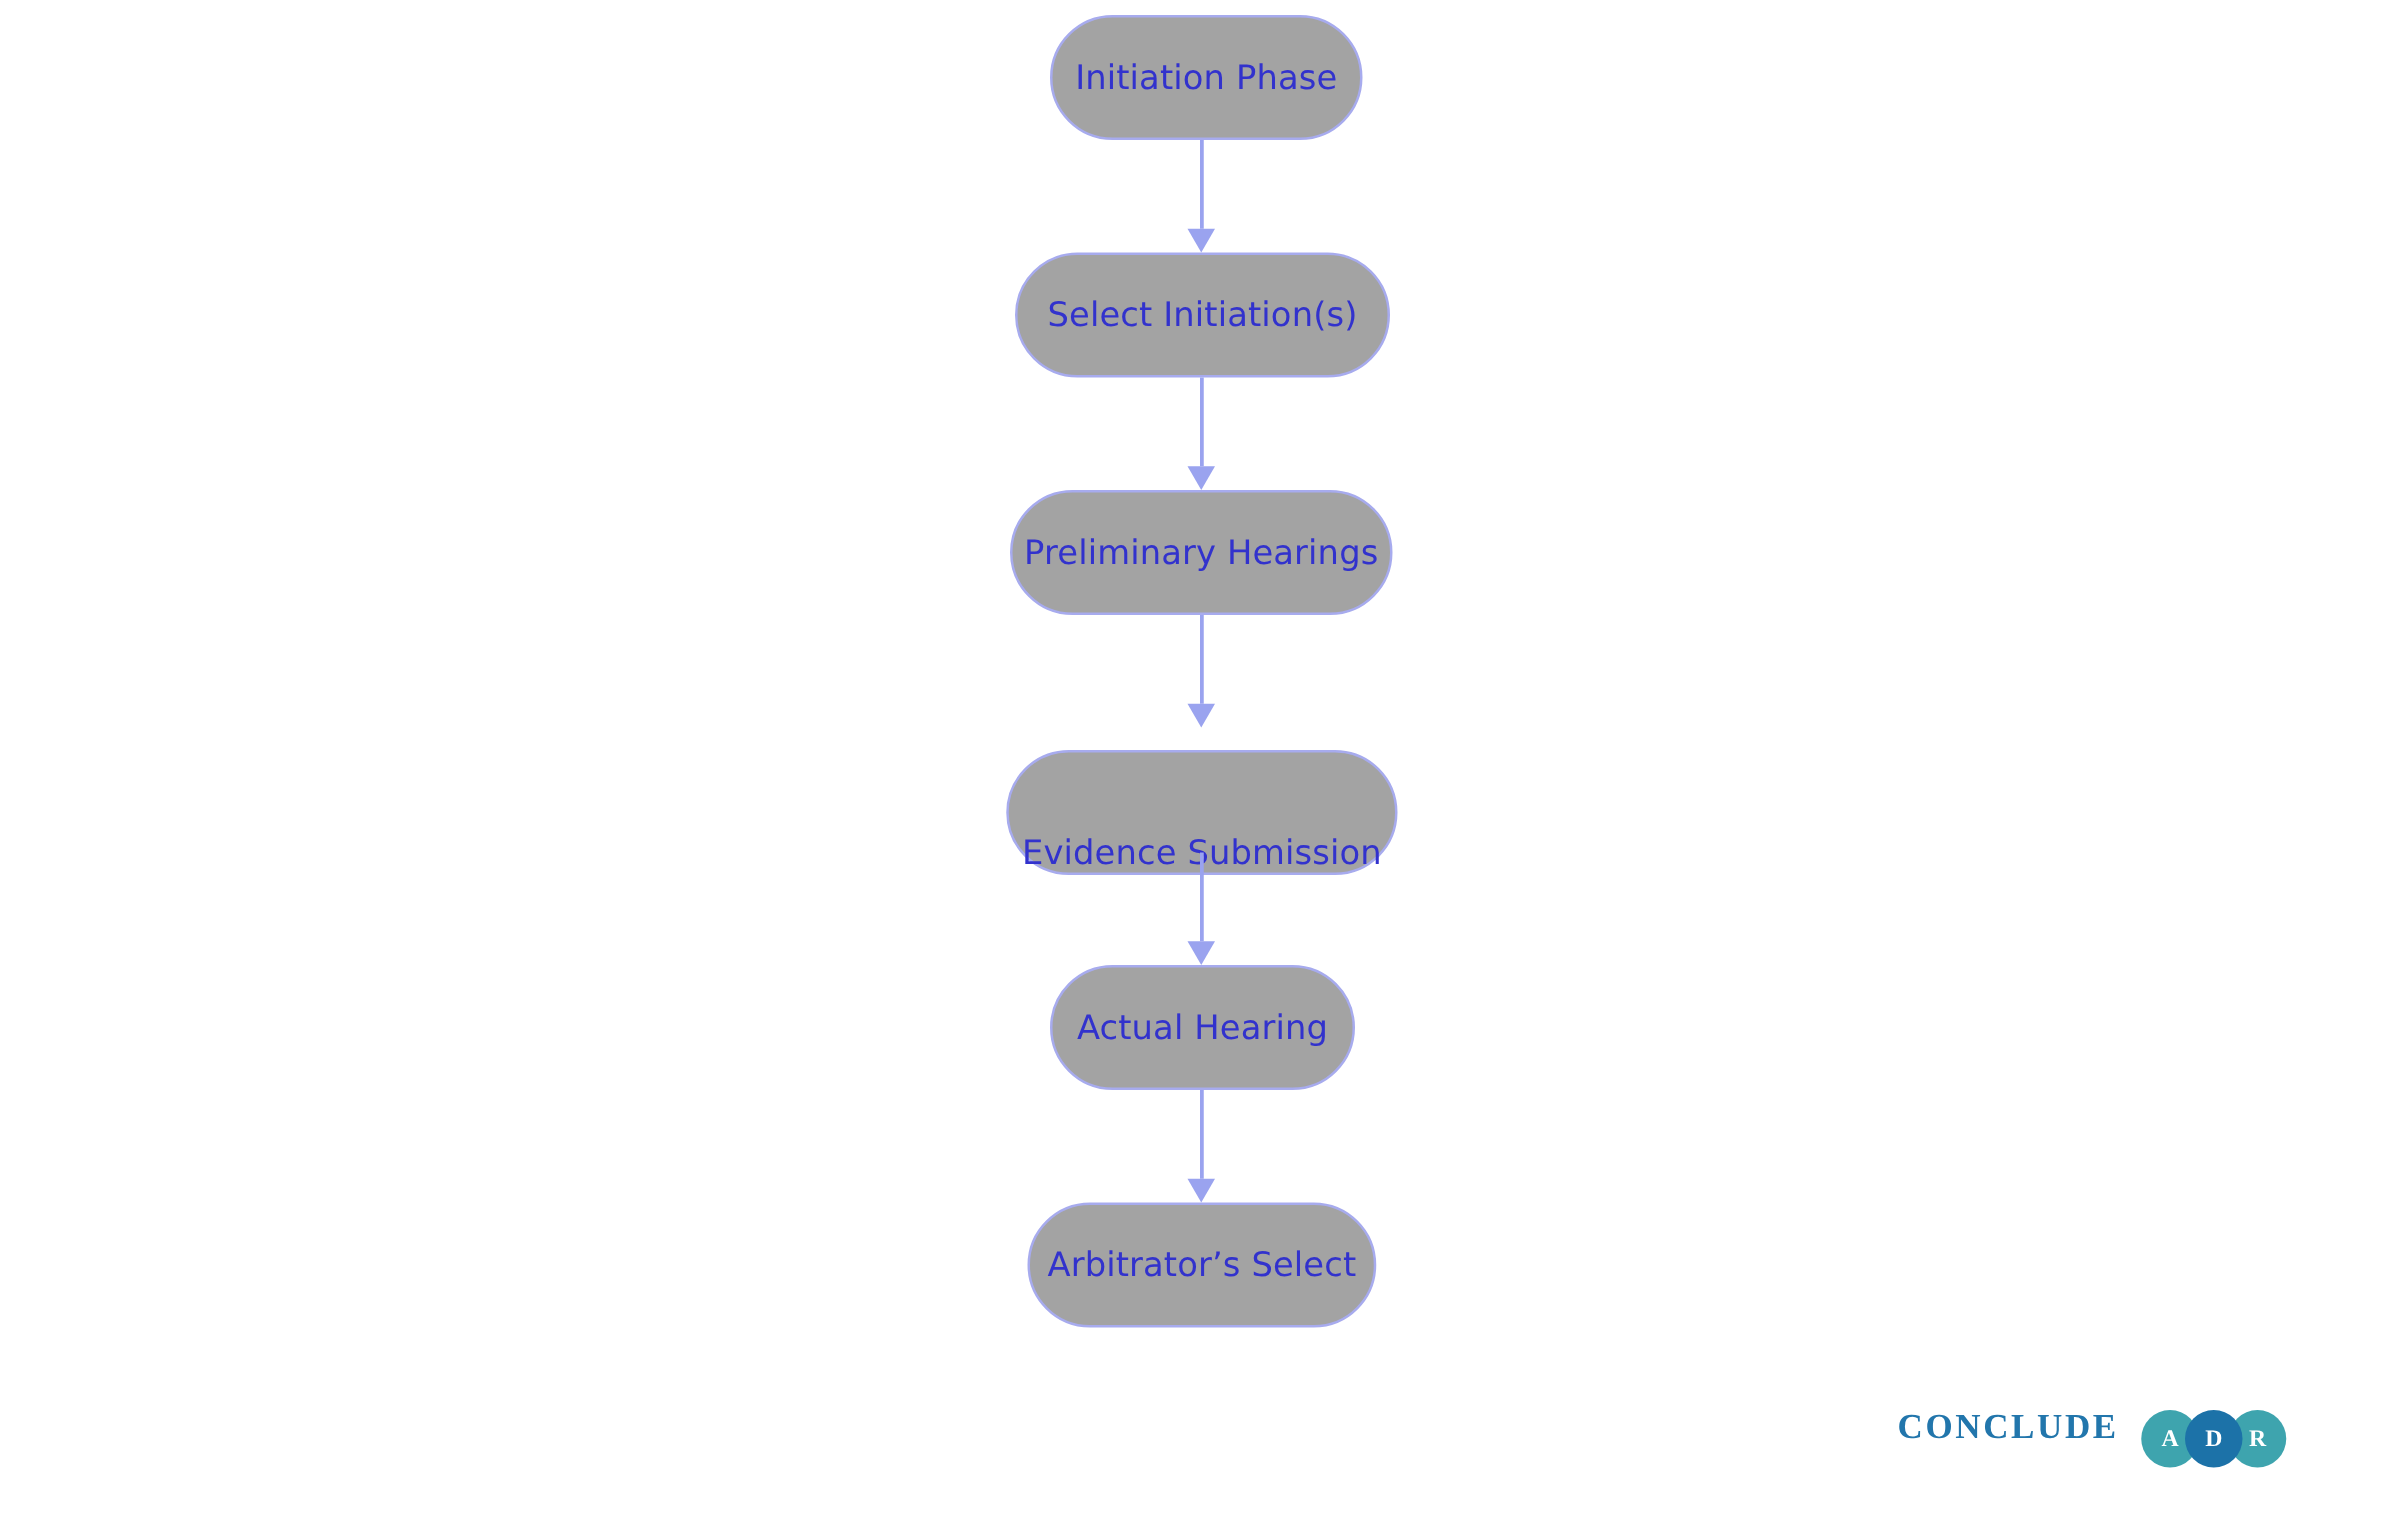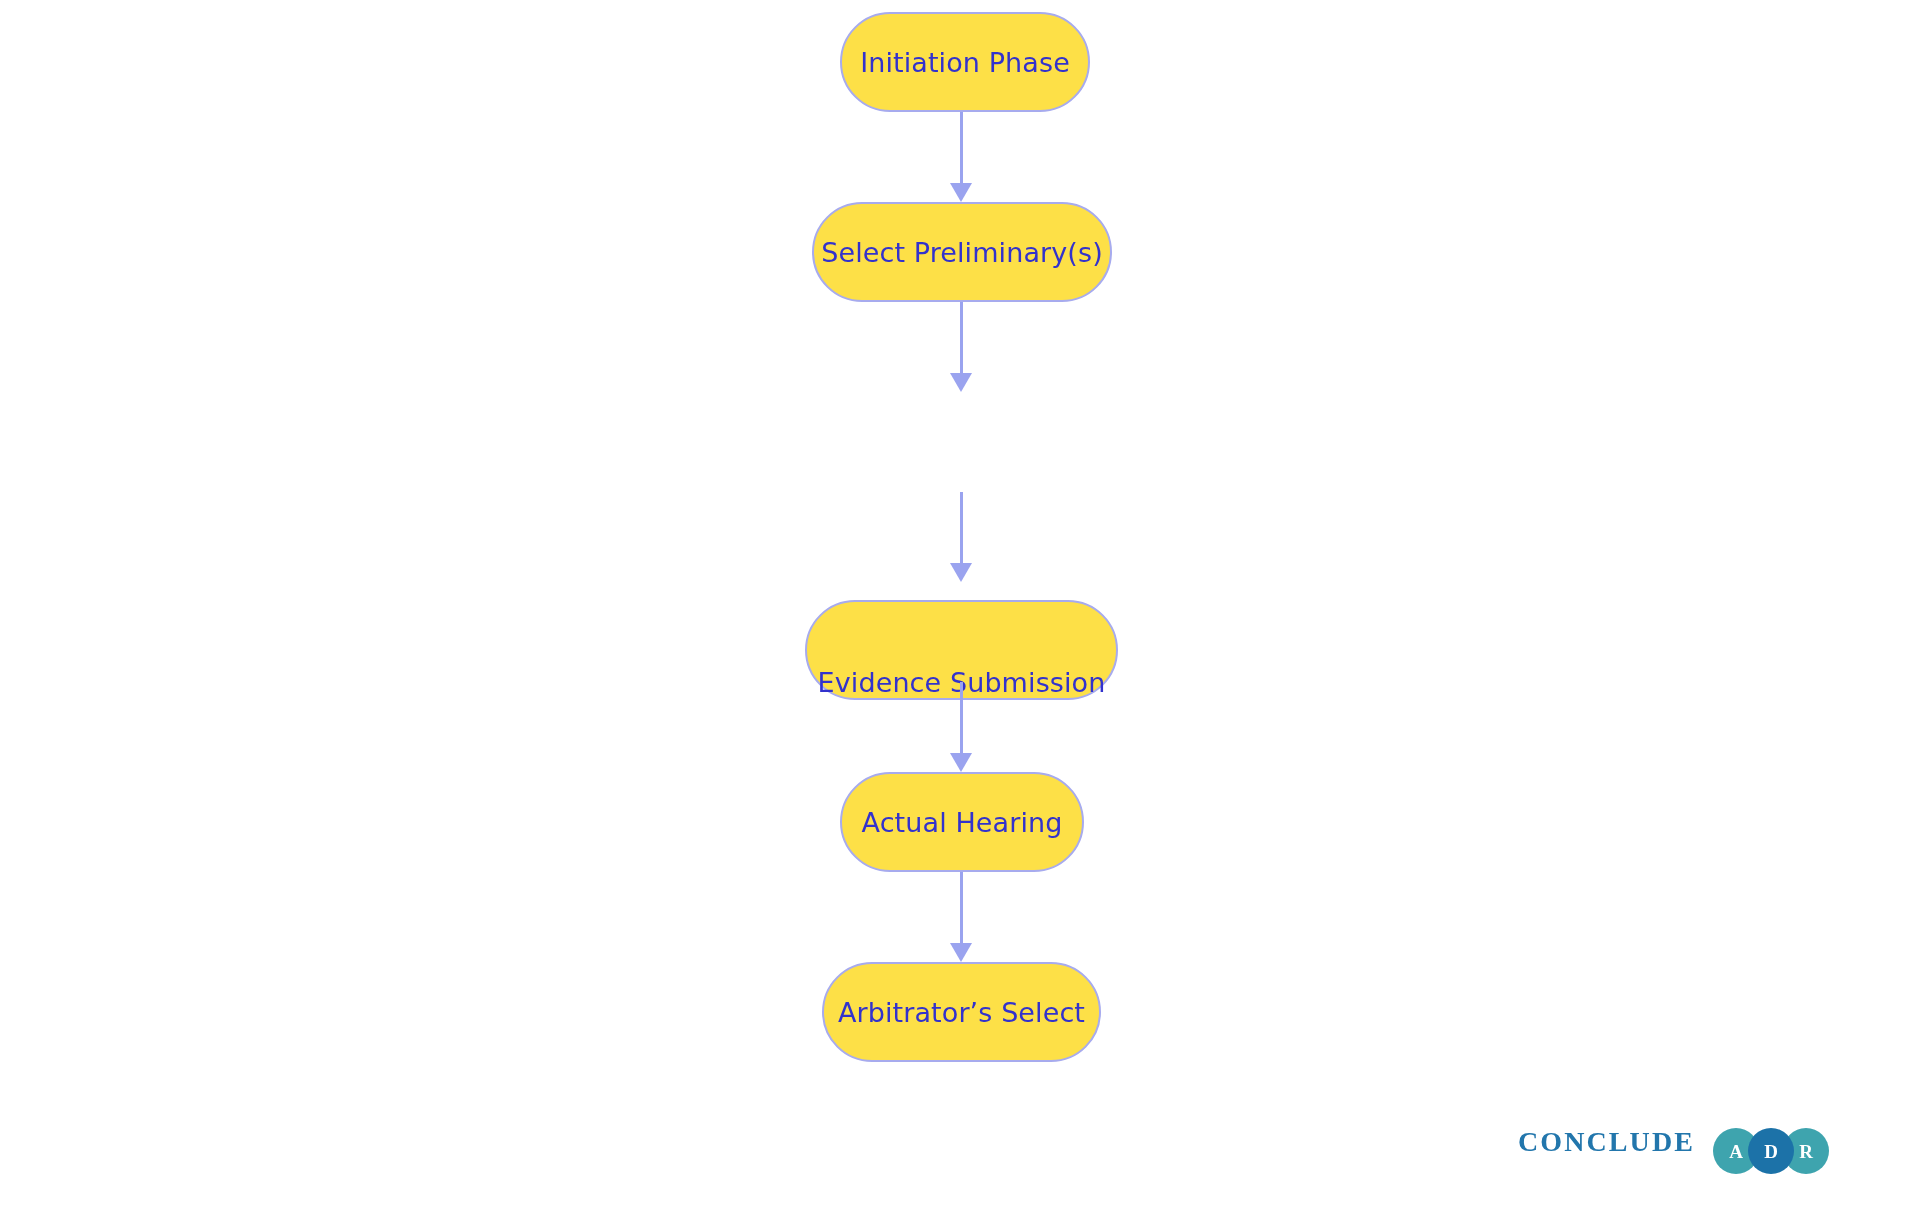--- a/index.html
+++ b/index.html
@@ -23,21 +23,21 @@
     top: 0;
     width: 1920px;
     height: 1215px;
   }
 
   
   .flow-node {
     position: absolute;
     height: 100px;
     box-sizing: border-box;
-    background: #fde047;
+    background: #a3a3a3;
     border: 2px solid #a7abee;
     border-radius: 50px;
     display: flex;
     align-items: center;
     justify-content: center;
     color: #3232cd;
     font-family: "DejaVu Sans", "Liberation Sans", sans-serif;
     font-size: 27px;
     font-weight: 400;
     letter-spacing: 0.1px;
@@ -131,23 +131,26 @@
 </head>
 <body>
 
 <div id="flow-canvas">
 
   <div class="flow-node node-0">
     <span>Initiation Phase</span>
   </div>
 
   <div class="flow-node node-1">
-    <span>Select Preliminary(s)</span>
-  </div>
-
+    <span>Select Initiation(s)</span>
+  </div>
+
+  <div class="flow-node node-2">
+    <span>Preliminary Hearings</span>
+  </div>
 
   <div class="flow-node node-3">
     <span>Evidence Submission</span>
   </div>
 
   <div class="flow-node node-4">
     <span>Actual Hearing</span>
   </div>
 
   <div class="flow-node node-5">

